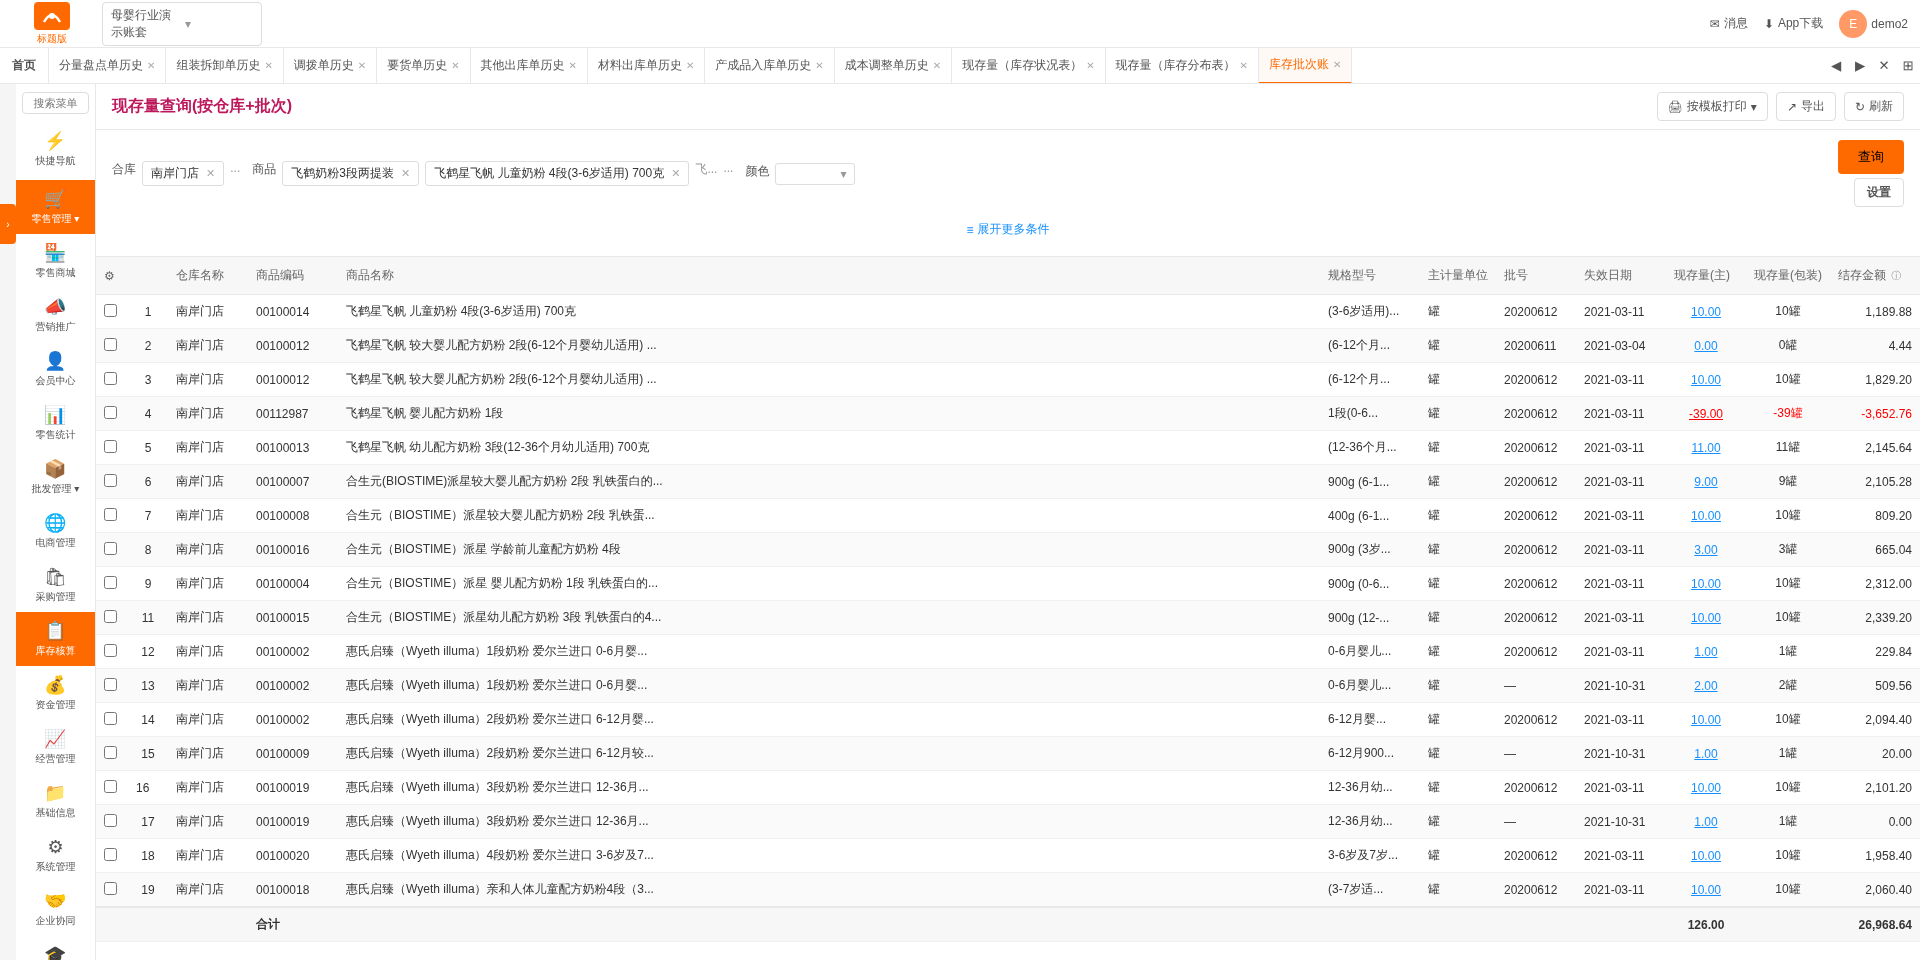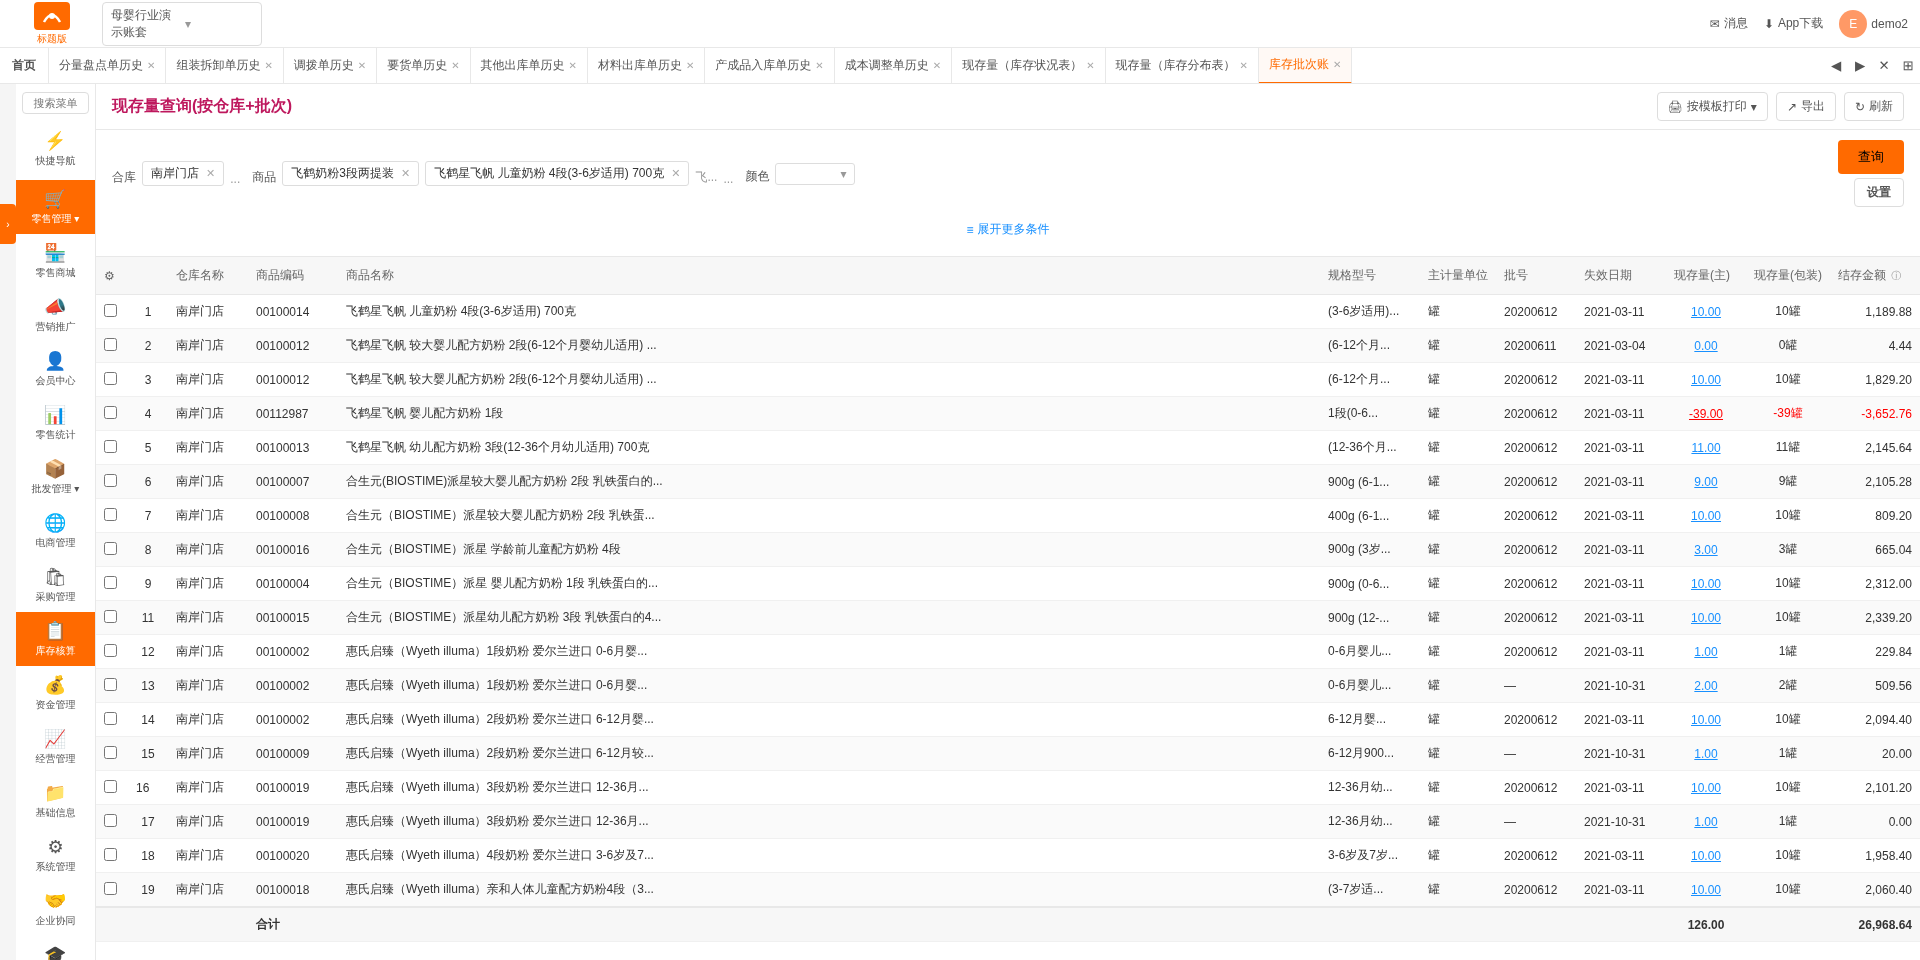--- a/index.html
+++ b/index.html
@@ -47,21 +47,21 @@
     .page-header { background: #fff; padding: 8px 16px; display: flex; align-items: center; justify-content: space-between; border-bottom: 1px solid #e8e8e8; }
     .page-title { font-size: 16px; font-weight: bold; color: #be185d; }
     .page-header-actions { display: flex; align-items: center; gap: 8px; }
     .btn-template { display: flex; align-items: center; gap: 4px; padding: 5px 10px; border: 1px solid #ddd; border-radius: 4px; cursor: pointer; font-size: 12px; color: #555; background: #fff; }
     .btn-export { display: flex; align-items: center; gap: 4px; padding: 5px 10px; border: 1px solid #ddd; border-radius: 4px; cursor: pointer; font-size: 12px; color: #555; background: #fff; }
     .btn-refresh { display: flex; align-items: center; gap: 4px; padding: 5px 10px; border: 1px solid #ddd; border-radius: 4px; cursor: pointer; font-size: 12px; color: #555; background: #fff; }
 
     
     .filter-area { background: #fff; padding: 10px 16px; border-bottom: 1px solid #e8e8e8; }
     .filter-row { display: flex; align-items: center; gap: 12px; flex-wrap: wrap; }
-    .filter-group { display: flex; align-items: flex-end; gap: 6px; }
+    .filter-group { display: flex; align-items: flex-start; gap: 6px; }
     .filter-label { font-size: 12px; color: #555; white-space: nowrap; }
     .filter-tag { display: flex; align-items: center; gap: 4px; background: #fff; border: 1px solid #ddd; border-radius: 3px; padding: 3px 8px; font-size: 12px; color: #333; }
     .filter-tag .close-x { color: #aaa; cursor: pointer; margin-left: 3px; font-size: 11px; }
     .filter-more { color: #999; font-size: 12px; cursor: pointer; }
     .filter-color-select { display: flex; align-items: center; border: 1px solid #ddd; border-radius: 3px; padding: 3px 8px; font-size: 12px; color: #555; cursor: pointer; min-width: 80px; }
     .filter-color-arrow { margin-left: auto; color: #999; }
     .expand-btn { display: flex; align-items: center; gap: 4px; color: #1890ff; cursor: pointer; font-size: 12px; margin: 8px auto; width: fit-content; }
 
     
     .table-container { flex: 1; overflow-y: auto; background: #fff; margin: 0; }

